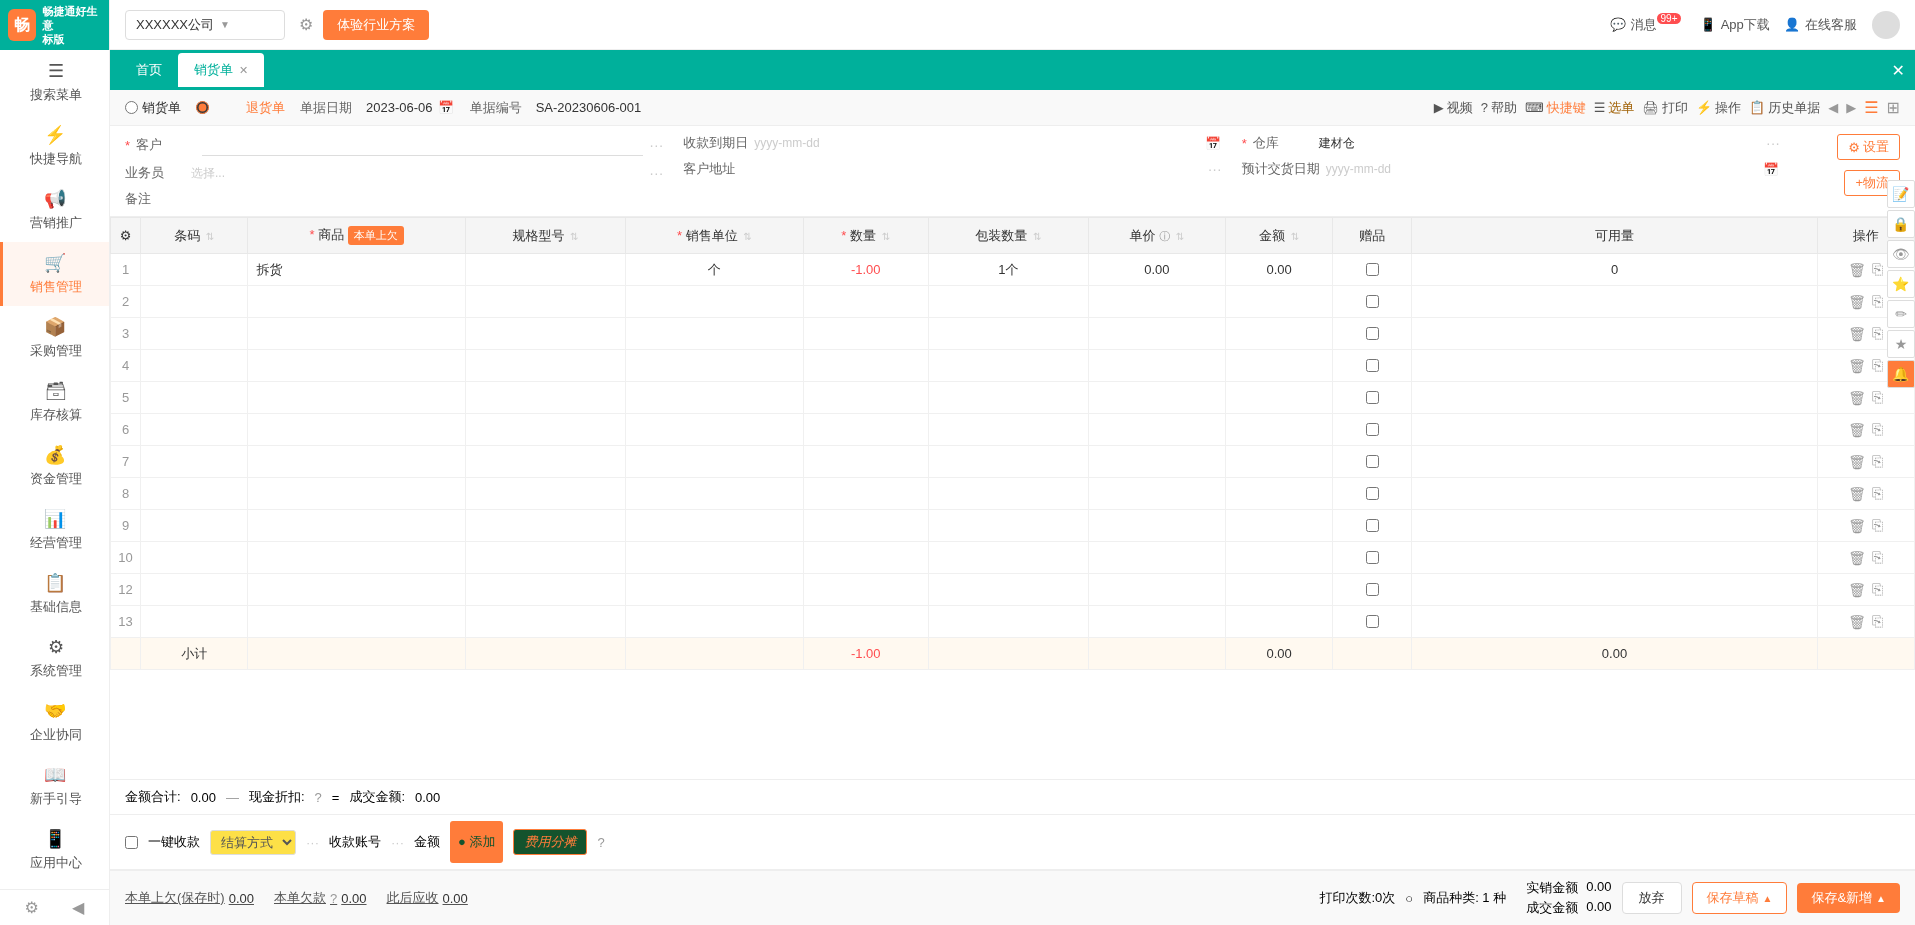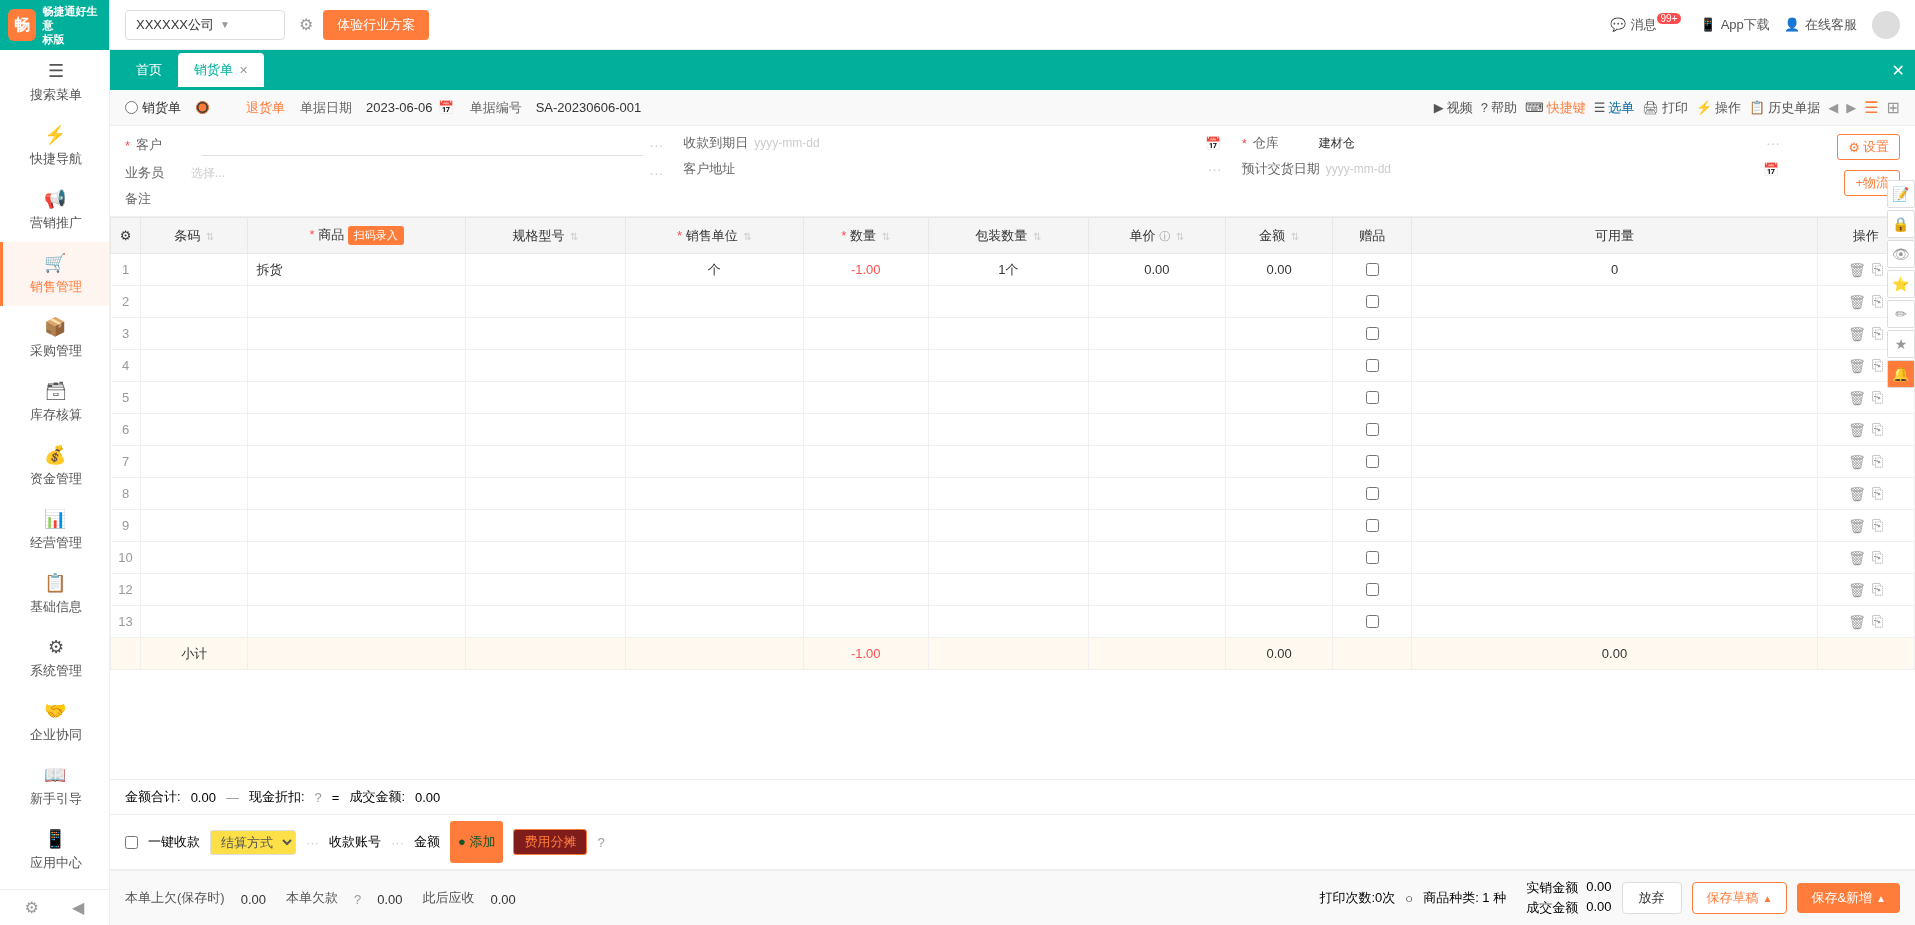--- a/index.html
+++ b/index.html
@@ -78,26 +78,26 @@
     
     .footer-summary { padding: 8px 15px; background: #fff; border-bottom: 1px solid #eee; display: flex; align-items: center; gap: 10px; }
     .footer-summary-dash { color: #999; }
 
     
     .payment-row { padding: 6px 15px; background: #fff; border-bottom: 1px solid #eee; display: flex; align-items: center; gap: 10px; }
     .payment-checkbox { accent-color: #ff7c3a; }
     .payment-select { border: 1px solid #ddd; border-radius: 3px; padding: 3px 6px; color: #555; background: #fde047; }
     .payment-dots { color: #ccc; cursor: pointer; }
     .add-btn { background: #ff7c3a; color: #14532d; border: none; border-radius: 3px; padding: 12px 8px; cursor: pointer; font-size: 12px; }
-    .expense-btn { background: #7f1d1d; color: #ff7c3a; border: 1px solid #ff7c3a; border-radius: 3px; padding: 3px 10px; cursor: pointer; font-size: 12px; }
+    .expense-btn { background: #14532d; color: #ff7c3a; border: 1px solid #ff7c3a; border-radius: 3px; padding: 3px 10px; cursor: pointer; font-size: 12px; font-style: italic; }
     .help-icon { color: #999; cursor: pointer; }
 
     
     .status-bar { padding: 8px 15px; background: #f9f9f9; border-top: 1px solid #eee; display: flex; align-items: center; gap: 20px; }
-    .status-item { display: flex; align-items: flex-end; gap: 16px; color: #555; font-size: 12px; }
+    .status-item { display: flex; align-items: center; gap: 4px; color: #555; font-size: 12px; text-decoration: underline; }
     .status-value { color: #333; font-weight: 500; }
     .status-actions { margin-left: auto; display: flex; align-items: center; gap: 10px; }
     .discard-btn { background: #fff; color: #333; border: 1px solid #ddd; border-radius: 4px; padding: 6px 16px; cursor: pointer; font-size: 13px; }
     .save-draft-btn { background: #fff; color: #ff7c3a; border: 1px solid #ff7c3a; border-radius: 4px; padding: 6px 14px; cursor: pointer; font-size: 13px; display: flex; align-items: center; gap: 4px; }
     .save-new-btn { background: #ff7c3a; color: #fff; border: none; border-radius: 4px; padding: 6px 14px; cursor: pointer; font-size: 13px; display: flex; align-items: center; gap: 4px; }
     .btn-arrow { font-size: 10px; }
 
     
     .setup-btn { background: #fff; color: #ff7c3a; border: 1px solid #ff7c3a; border-radius: 3px; padding: 3px 10px; cursor: pointer; font-size: 12px; display: flex; align-items: center; gap: 3px; }
     .logistics-btn { background: #fff; color: #ff7c3a; border: 1px solid #ff7c3a; border-radius: 3px; padding: 3px 10px; cursor: pointer; font-size: 12px; margin-top: 4px; }
@@ -244,21 +244,21 @@
         <span class="toolbar-action-item">
           <span>?</span>
           <span>帮助</span>
         </span>
         <span class="toolbar-action-item">
           <span>⌨</span>
           <span style="color:#ff7c3a;">快捷键</span>
         </span>
         <span class="toolbar-action-item">
           <span>☰</span>
-          <span style="color:#0369a1;text-align:center;">选单</span>
+          <span style="color:#a16207;text-align:center;">选单</span>
         </span>
         <span class="toolbar-action-item">
           <span>🖨</span>
           <span>打印</span>
         </span>
         <span class="toolbar-action-item">
           <span>⚡</span>
           <span>操作</span>
         </span>
         <span class="toolbar-action-item">
@@ -334,21 +334,21 @@
         <thead>
           <tr>
             <th class="settings-col">⚙</th>
             <th>
               <span>条码</span>
               <span class="sort-icon">⇅</span>
             </th>
             <th>
               <span class="th-required">*</span>
               <span>商品</span>
-              <button class="scan-btn">扫码录入</button>
+              <button class="scan-btn">本单上欠</button>
             </th>
             <th>
               <span>规格型号</span>
               <span class="sort-icon">⇅</span>
             </th>
             <th>
               <span class="th-required">*</span>
               <span>销售单位</span>
               <span class="sort-icon">⇅</span>
             </th>

